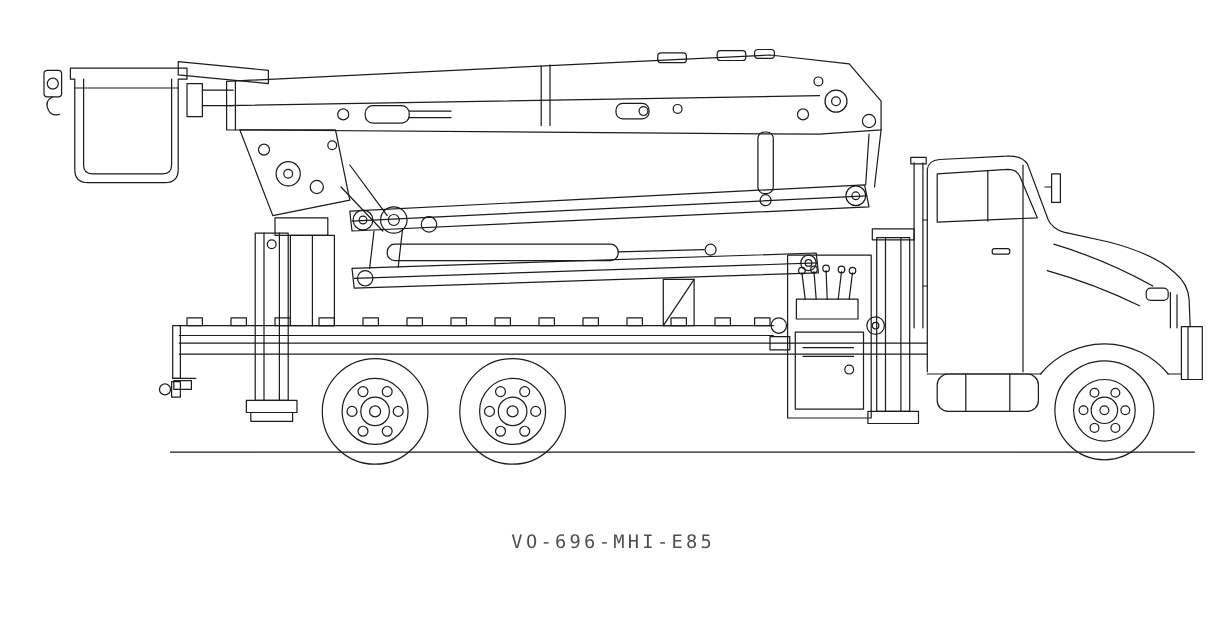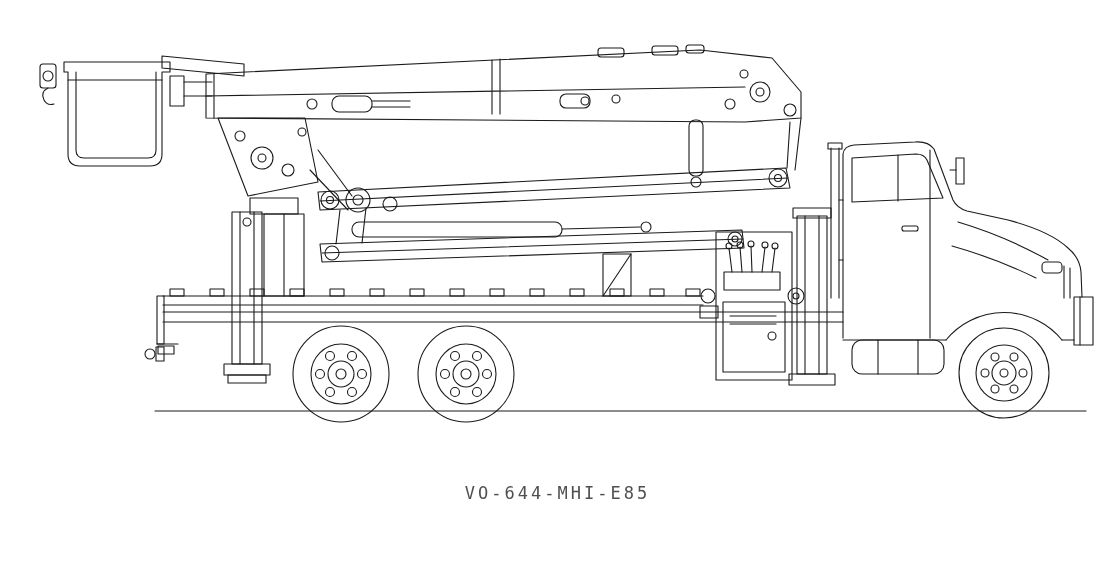--- a/index.html
+++ b/index.html
@@ -266,14 +266,14 @@
           <circle cx="1014" cy="389" r="4"></circle>
         <circle cx="995" cy="389" r="4"></circle>
           <circle cx="985" cy="373" r="4"></circle>
         <circle cx="995" cy="357" r="4"></circle>
           <circle cx="1014" cy="357" r="4"></circle>
       </g>
     </g>
 
   </svg>
 
-  <div class="caption">VO-644-MHI-E85</div>
+  <div class="caption">VO-696-MHI-E85</div>
 </div>
 
 </body></html>

